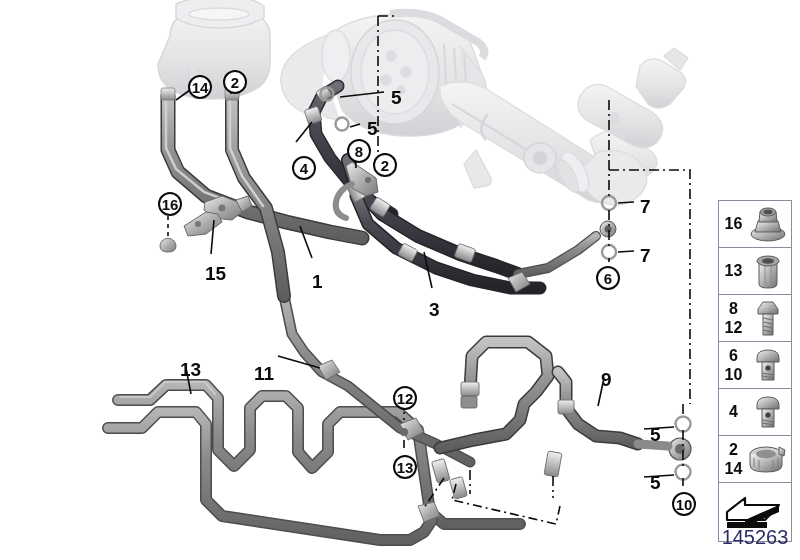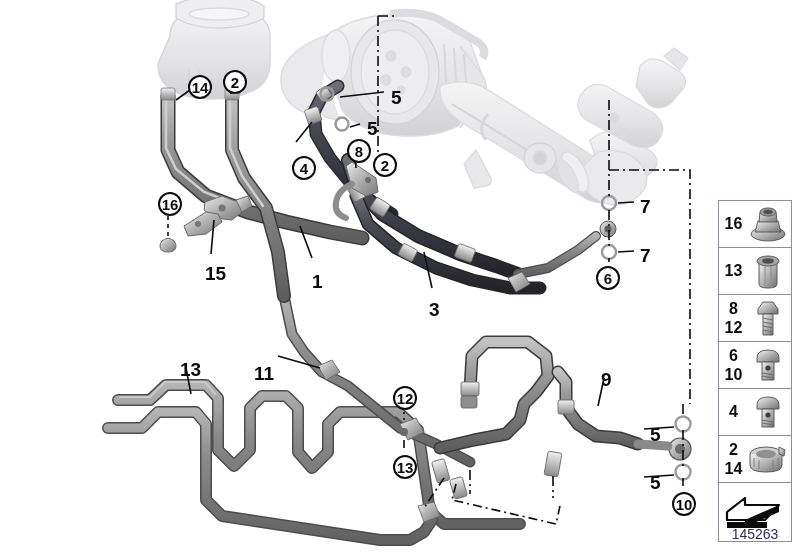--- a/index.html
+++ b/index.html
@@ -16,21 +16,21 @@
           box-sizing:border-box;background:#fff;}
   .lgrow{position:relative;height:47px;border-bottom:1.5px solid #8c8c9e;box-sizing:border-box;
          display:flex;align-items:center;}
   .lgrow:last-child{border-bottom:none;}
   .lgnums{width:24px;display:flex;flex-direction:column;align-items:center;justify-content:center;
           gap:1px;padding-left:3px;}
   .lgnum{font-weight:bold;font-size:16px;color:#0b0b0b;font-family:"Liberation Sans",sans-serif;}
   .lgart{flex:1;display:flex;align-items:center;justify-content:center;height:100%;}
   .arrowrow{height:58px;}
   .partno{position:absolute;left:718px;top:526px;width:74px;text-align:center;
-          font-size:14px;color:#2b2b66;font-family:"Liberation Sans",sans-serif;}
+          font-size:20px;color:#2b2b66;font-family:"Liberation Sans",sans-serif;}
 </style>
 </head>
 <body>
 
 <div id="stage">
 
   <svg class="layer" viewBox="0 0 800 560">
     <defs>
       <linearGradient id="ghostG" x1="0" y1="0" x2="0" y2="1">
         <stop offset="0%" stop-color="#f4f4f5"></stop>

